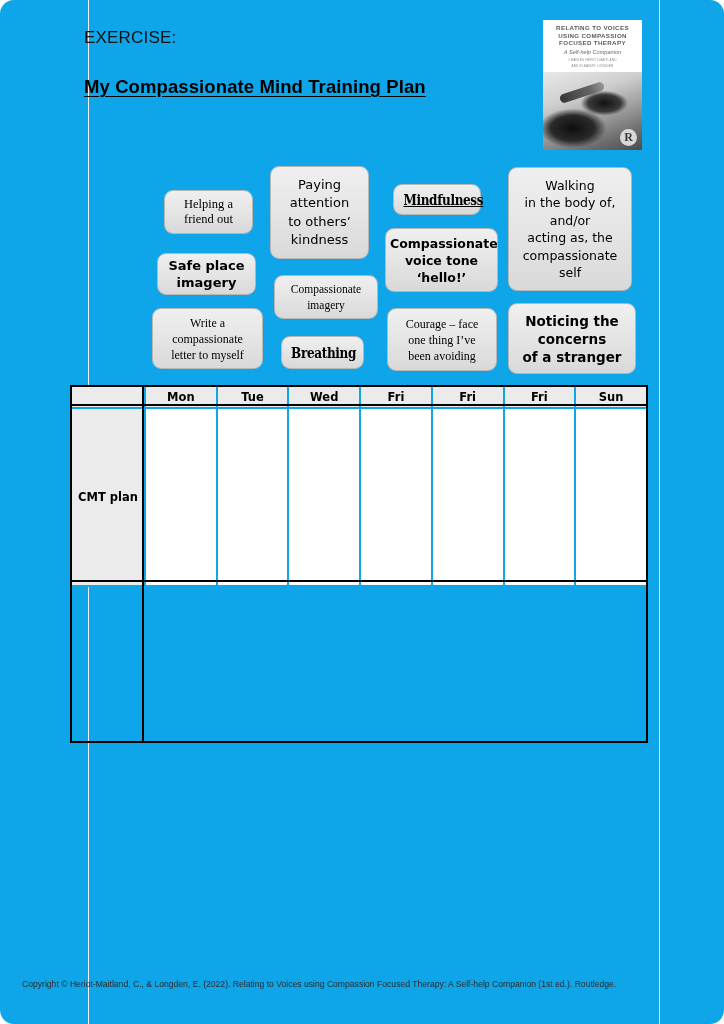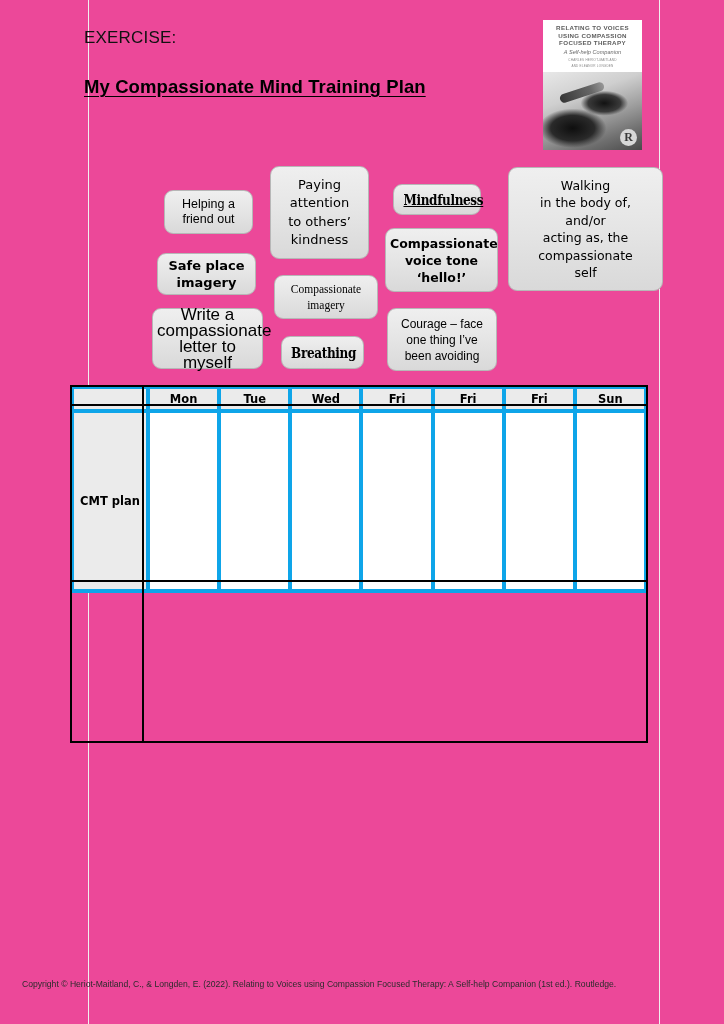--- a/index.html
+++ b/index.html
@@ -12,21 +12,22 @@
     height: 1024px;
     position: relative;
     font-family: "Liberation Sans", sans-serif;
     color: #000000;
     overflow: hidden;
   }
 
   #page {
     position: absolute;
     inset: 0;
-    background: #ec4899;
+    background: #0ea5e9;
+    border-radius: 14px;
   }
 
   
   .page-rule {
     position: absolute;
     top: 0;
     width: 1px;
     height: 1024px;
     background: #f0f0f0;
   }
@@ -140,38 +141,38 @@
     display: flex;
     align-items: center;
     justify-content: center;
     text-align: center;
     color: #000;
     padding: 10px 4px;
   }
   .box .txt { width: 100%; }
 
   
-  .f-sans     { font-family: Liberation Sans, sans-serif; font-weight: normal; }
+  .f-sans     { font-family: Liberation Serif, serif; font-weight: normal; }
   .f-serif    { font-family: "Liberation Serif", serif; font-weight: normal; }
   .f-slab     { font-family: "DejaVu Serif", serif; font-weight: bold;
                 letter-spacing: -0.4px; transform: scaleX(0.86);
                 text-decoration: underline; text-underline-offset: 1px; }
   .f-dejavu-b { font-family: "DejaVu Sans", sans-serif; font-weight: bold; }
 
   
   #plan-table {
     position: absolute;
     left: 70px;
     top: 385px;
     width: 578px;
     border-collapse: collapse;
     table-layout: fixed;
   }
   #plan-table td, #plan-table th {
-    border: 4px solid #0ea5e9;
+    border: 2px solid #0ea5e9;
     padding: 0;
     margin: 0;
   }
   #plan-table thead th {
     height: 20px;
     background: #ebebeb;
     font-size: 11.5px;
     font-weight: bold;
     font-family: "DejaVu Sans", sans-serif;
     text-align: center;
@@ -273,48 +274,51 @@
   </div>
 
   <div class="box" style="left:270px; top:166px; width:99px; height:93px;">
     <div class="txt f-dejavu-b" style="font-size:13px; line-height:18.5px; font-weight:normal;">Paying<br>attention<br>to others’<br>kindness</div>
   </div>
 
   <div class="box" style="left:393px; top:184px; width:88px; height:31px;">
     <div class="txt f-slab" style="font-size:14px; line-height:16px;">Mindfulness</div>
   </div>
 
-  <div class="box" style="left:508px; top:167px; width:155px; height:124px;">
+  <div class="box" style="left:508px; top:167px; width:124px; height:124px;">
     <div class="txt f-dejavu-b" style="font-size:12.5px; line-height:17.5px; font-weight:normal;">Walking<br>in the body of,<br>and/or<br>acting as, the<br>compassionate<br>self</div>
   </div>
 
   <div class="box" style="left:157px; top:253px; width:99px; height:42px;">
     <div class="txt f-dejavu-b" style="font-size:13px; line-height:17px;">Safe place<br>imagery</div>
   </div>
 
   <div class="box" style="left:385px; top:228px; width:113px; height:64px;">
     <div class="txt f-dejavu-b" style="font-size:12.5px; line-height:17px;">Compassionate<br>voice tone<br>‘hello!’</div>
   </div>
 
   <div class="box" style="left:274px; top:275px; width:104px; height:44px;">
     <div class="txt f-serif" style="font-size:11.5px; line-height:16px;">Compassionate<br>imagery</div>
   </div>
 
   <div class="box" style="left:152px; top:308px; width:111px; height:61px;">
-    <div class="txt f-sans" style="font-size:17px; line-height:16px;">Write a<br>compassionate<br>letter to myself</div>
+    <div class="txt f-sans" style="font-size:12px; line-height:16px;">Write a<br>compassionate<br>letter to myself</div>
   </div>
 
   <div class="box" style="left:281px; top:336px; width:83px; height:33px;">
     <div class="txt f-slab" style="font-size:14px; line-height:16px; text-decoration:none;">Breathing</div>
   </div>
 
   <div class="box" style="left:387px; top:308px; width:110px; height:63px;">
     <div class="txt f-sans" style="font-size:12px; line-height:16px;">Courage – face<br>one thing I’ve<br>been avoiding</div>
   </div>
 
+  <div class="box" style="left:508px; top:303px; width:128px; height:71px;">
+    <div class="txt f-dejavu-b" style="font-size:13.5px; line-height:18px;">Noticing the<br>concerns<br>of a stranger</div>
+  </div>
 
   <table id="plan-table">
     <thead>
       <tr>
         <th class="corner" style="width:72px;"></th>
         <th>Mon</th>
         <th>Tue</th>
         <th>Wed</th>
         <th>Fri</th>
         <th>Fri</th>

